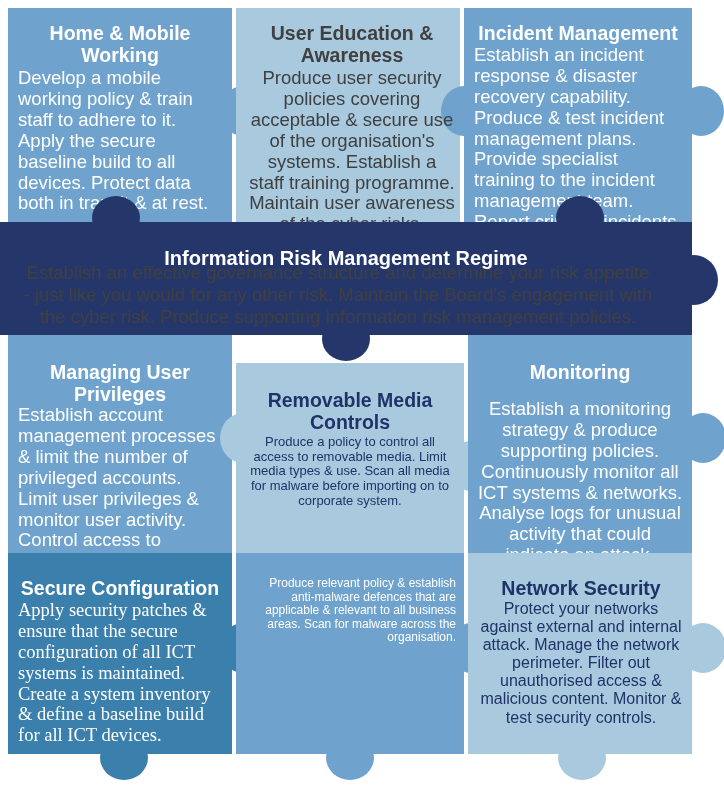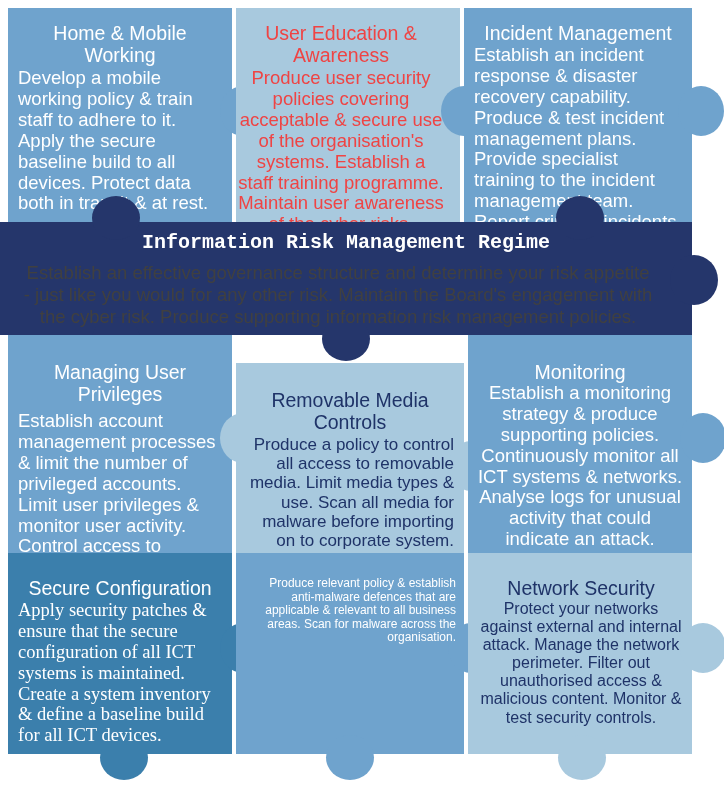--- a/index.html
+++ b/index.html
@@ -15,21 +15,21 @@
   .piece{position:absolute;box-sizing:border-box;}
   .piece .body{position:absolute;inset:0;}
   .knob{position:absolute;border-radius:50%;}
 
   .txt{
     position:absolute;
     box-sizing:border-box;
     text-align:center;
     line-height:1.13;
   }
-  .title{font-weight:normal;display:block;}
+  .title{font-weight:bold;display:block;}
   .desc{display:block;}
 
   
   .banner-text{
     position:absolute;left:0;right:0;
     text-align:center;color:#ffffff;
     line-height:1.2;
   }
 </style>
 </head>
@@ -44,21 +44,21 @@
     <div class="txt" style="left:10px;top:14px;width:204px;color:#ffffff;font-size:18.5px;">
       <span class="title" style="font-size:19.5px;margin-bottom:2px;">Home &amp; Mobile Working</span>
       <span class="desc" style="text-align:left;font-size:18.5px;">Develop a mobile working policy &amp; train staff to adhere to it. Apply the secure baseline build to all devices. Protect data both in transit &amp; at rest.</span>
     </div>
   </div>
 
   <div class="piece" style="left:236px;top:8px;width:224px;height:214px;">
     <div class="body" style="background:#a8c9de;"></div>
 
     <div class="knob" style="background:#6fa3cd;left:205px;top:78px;width:46px;height:50px;"></div>
-    <div class="txt" style="left:1px;top:14px;width:208px;color:#ef4444;font-size:18.5px;">
+    <div class="txt" style="left:12px;top:14px;width:208px;color:#404040;font-size:18.5px;">
       <span class="title" style="font-size:19.5px;margin-bottom:2px;">User Education &amp; Awareness</span>
       <span class="desc" style="text-align:center;font-size:18.5px;">Produce user security policies covering acceptable &amp; secure use of the organisation's systems. Establish a staff training programme. Maintain user awareness of the cyber risks.</span>
     </div>
   </div>
 
   <div class="piece" style="left:464px;top:8px;width:228px;height:214px;">
     <div class="body" style="background:#6fa3cd;"></div>
 
     <div class="knob" style="background:#6fa3cd;left:214px;top:78px;width:46px;height:50px;"></div>
     <div class="txt" style="left:10px;top:14px;width:208px;color:#ffffff;font-size:18.5px;">
@@ -71,50 +71,50 @@
     <div class="body" style="background:#25366b;"></div>
 
     <div class="knob" style="background:#25366b;left:92px;top:-26px;width:48px;height:44px;"></div>
     <div class="knob" style="background:#25366b;left:556px;top:-26px;width:48px;height:44px;"></div>
 
     <div class="knob" style="background:#25366b;left:92px;top:95px;width:48px;height:44px;"></div>
     <div class="knob" style="background:#25366b;left:322px;top:95px;width:48px;height:44px;"></div>
 
     <div class="knob" style="background:#25366b;left:670px;top:33px;width:48px;height:50px;"></div>
 
-    <div class="banner-text" style="top: 9px; font-weight: bold; font-size: 20px; color: rgb(255, 255, 255); font-family: Liberation Mono, monospace;">Information Risk Management Regime</div>
+    <div class="banner-text" style="top: 24px; font-weight: bold; font-size: 20px; color: rgb(255, 255, 255);">Information Risk Management Regime</div>
     <div class="banner-text" style="top: 40px; left: 22px; right: 38px; font-size: 18.5px; line-height: 1.2; color: #404040;">Establish an effective governance structure and determine your risk appetite - just like you would for any other risk. Maintain the Board's engagement with the cyber risk. Produce supporting information risk management policies.</div>
   </div>
 
   <div class="piece" style="left:8px;top:335px;width:224px;height:218px;">
     <div class="body" style="background:#6fa3cd;"></div>
     <div class="knob" style="background:#a8c9de;left:212px;top:78px;width:46px;height:50px;"></div>
     <div class="knob" style="background:#6fa3cd;left:92px;top:200px;width:48px;height:44px;"></div>
     <div class="txt" style="left:10px;top:26px;width:204px;color:#ffffff;font-size:18.5px;">
-      <span class="title" style="font-size:19.5px;margin-bottom:6px;">Managing User Privileges</span>
+      <span class="title" style="font-size:19.5px;margin-bottom:0;">Managing User Privileges</span>
       <span class="desc" style="text-align:left;font-size:18.5px;">Establish account management processes &amp; limit the number of privileged accounts. Limit user privileges &amp; monitor user activity. Control access to activity &amp; audit logs.</span>
     </div>
   </div>
 
   <div class="piece" style="left:236px;top:331px;width:228px;height:240px;margin-top:32px;">
     <div class="body" style="background:#a8c9de;"></div>
     <div class="knob" style="background:#a8c9de;left:212px;top:78px;width:46px;height:50px;"></div>
     <div class="knob" style="background:#a8c9de;left:90px;top:200px;width:48px;height:44px;"></div>
     <div class="txt" style="left:10px;top:26px;width:208px;color:#1f3368;font-size:18.5px;">
       <span class="title" style="font-size:19.5px;margin-bottom:2px;">Removable Media Controls</span>
-      <span class="desc" style="text-align:right;font-size:17px;">Produce a policy to control all access to removable media. Limit media types &amp; use. Scan all media for malware before importing on to corporate system.</span>
+      <span class="desc" style="text-align:center;font-size:13px;">Produce a policy to control all access to removable media. Limit media types &amp; use. Scan all media for malware before importing on to corporate system.</span>
     </div>
   </div>
 
   <div class="piece" style="left:468px;top:335px;width:224px;height:218px;">
     <div class="body" style="background:#6fa3cd;"></div>
     <div class="knob" style="background:#6fa3cd;left:212px;top:78px;width:46px;height:50px;"></div>
     <div class="knob" style="background:#6fa3cd;left:90px;top:200px;width:48px;height:44px;"></div>
     <div class="txt" style="left:8px;top:26px;width:208px;color:#ffffff;font-size:18.5px;">
-      <span class="title" style="font-size:19.5px;margin-bottom:0;">Monitoring</span>
+      <span class="title" style="font-size:19.5px;margin-bottom:16px;">Monitoring</span>
       <span class="desc" style="text-align:center;font-size:18.5px;">Establish a monitoring strategy &amp; produce supporting policies. Continuously monitor all ICT systems &amp; networks. Analyse logs for unusual activity that could indicate an attack.</span>
     </div>
   </div>
 
   <div class="piece" style="left:8px;top:553px;width:224px;height:201px;">
     <div class="body" style="background:#3b7fac;"></div>
     <div class="knob" style="background:#3b7fac;left:212px;top:70px;width:46px;height:50px;"></div>
     <div class="knob" style="background:#3b7fac;left:92px;top:182px;width:48px;height:45px;"></div>
     <div class="txt" style="left:10px;top:24px;width:204px;color:#ffffff;font-size:18.5px;">
       <span class="title" style="font-size:19.5px;margin-bottom:1px;">Secure Configuration</span>

